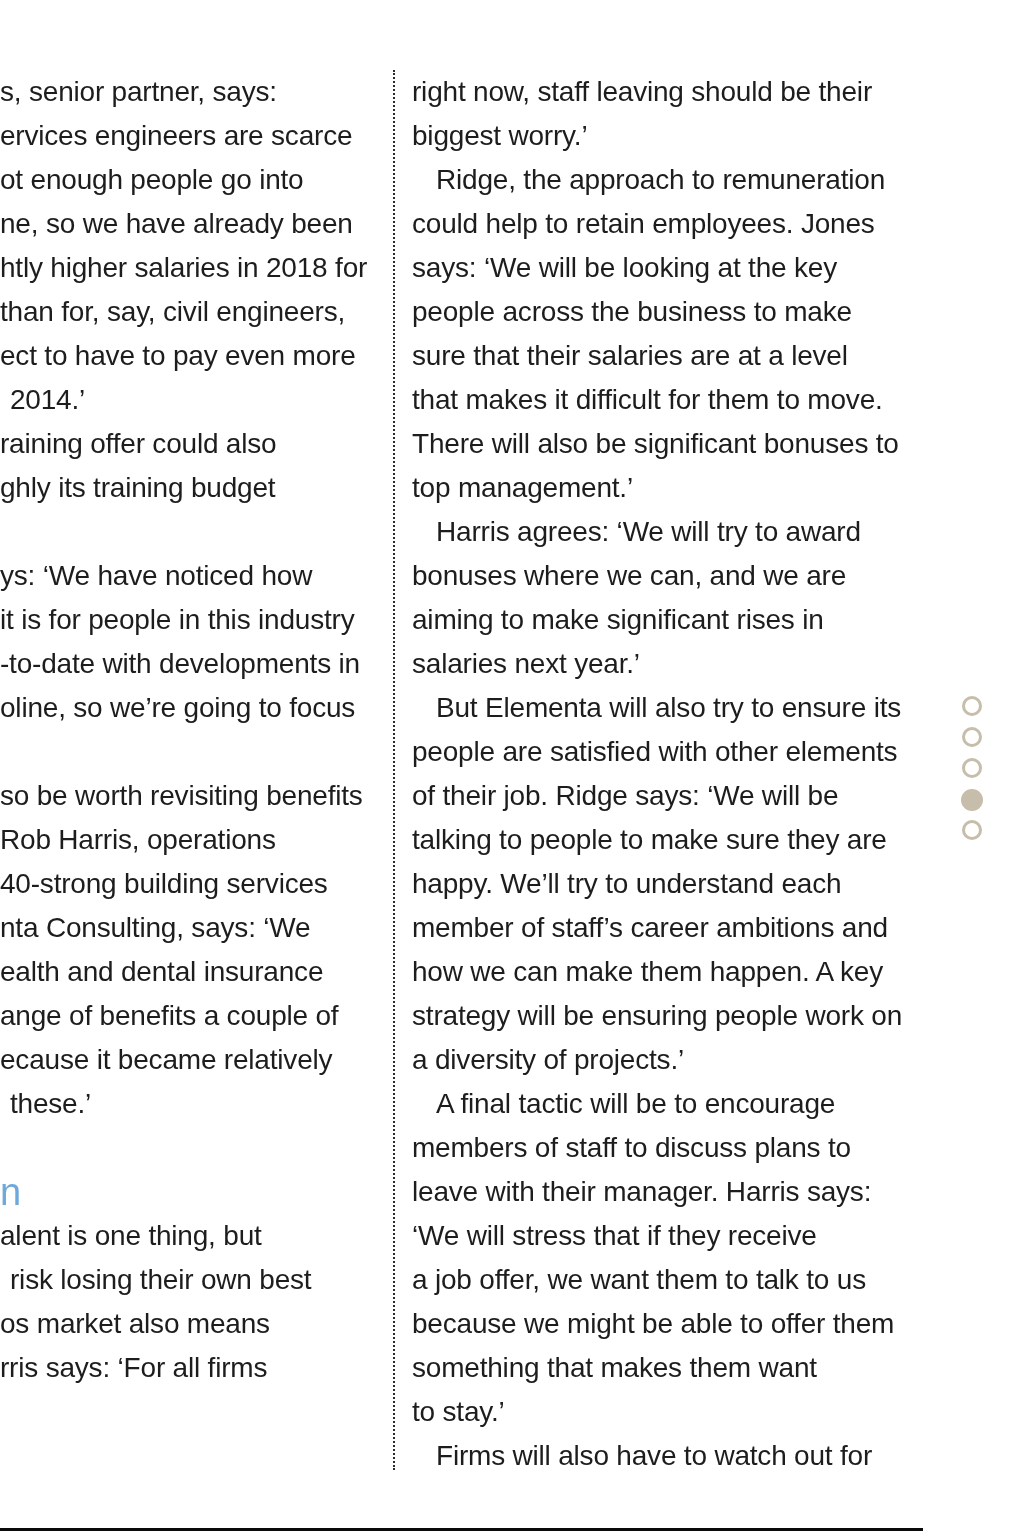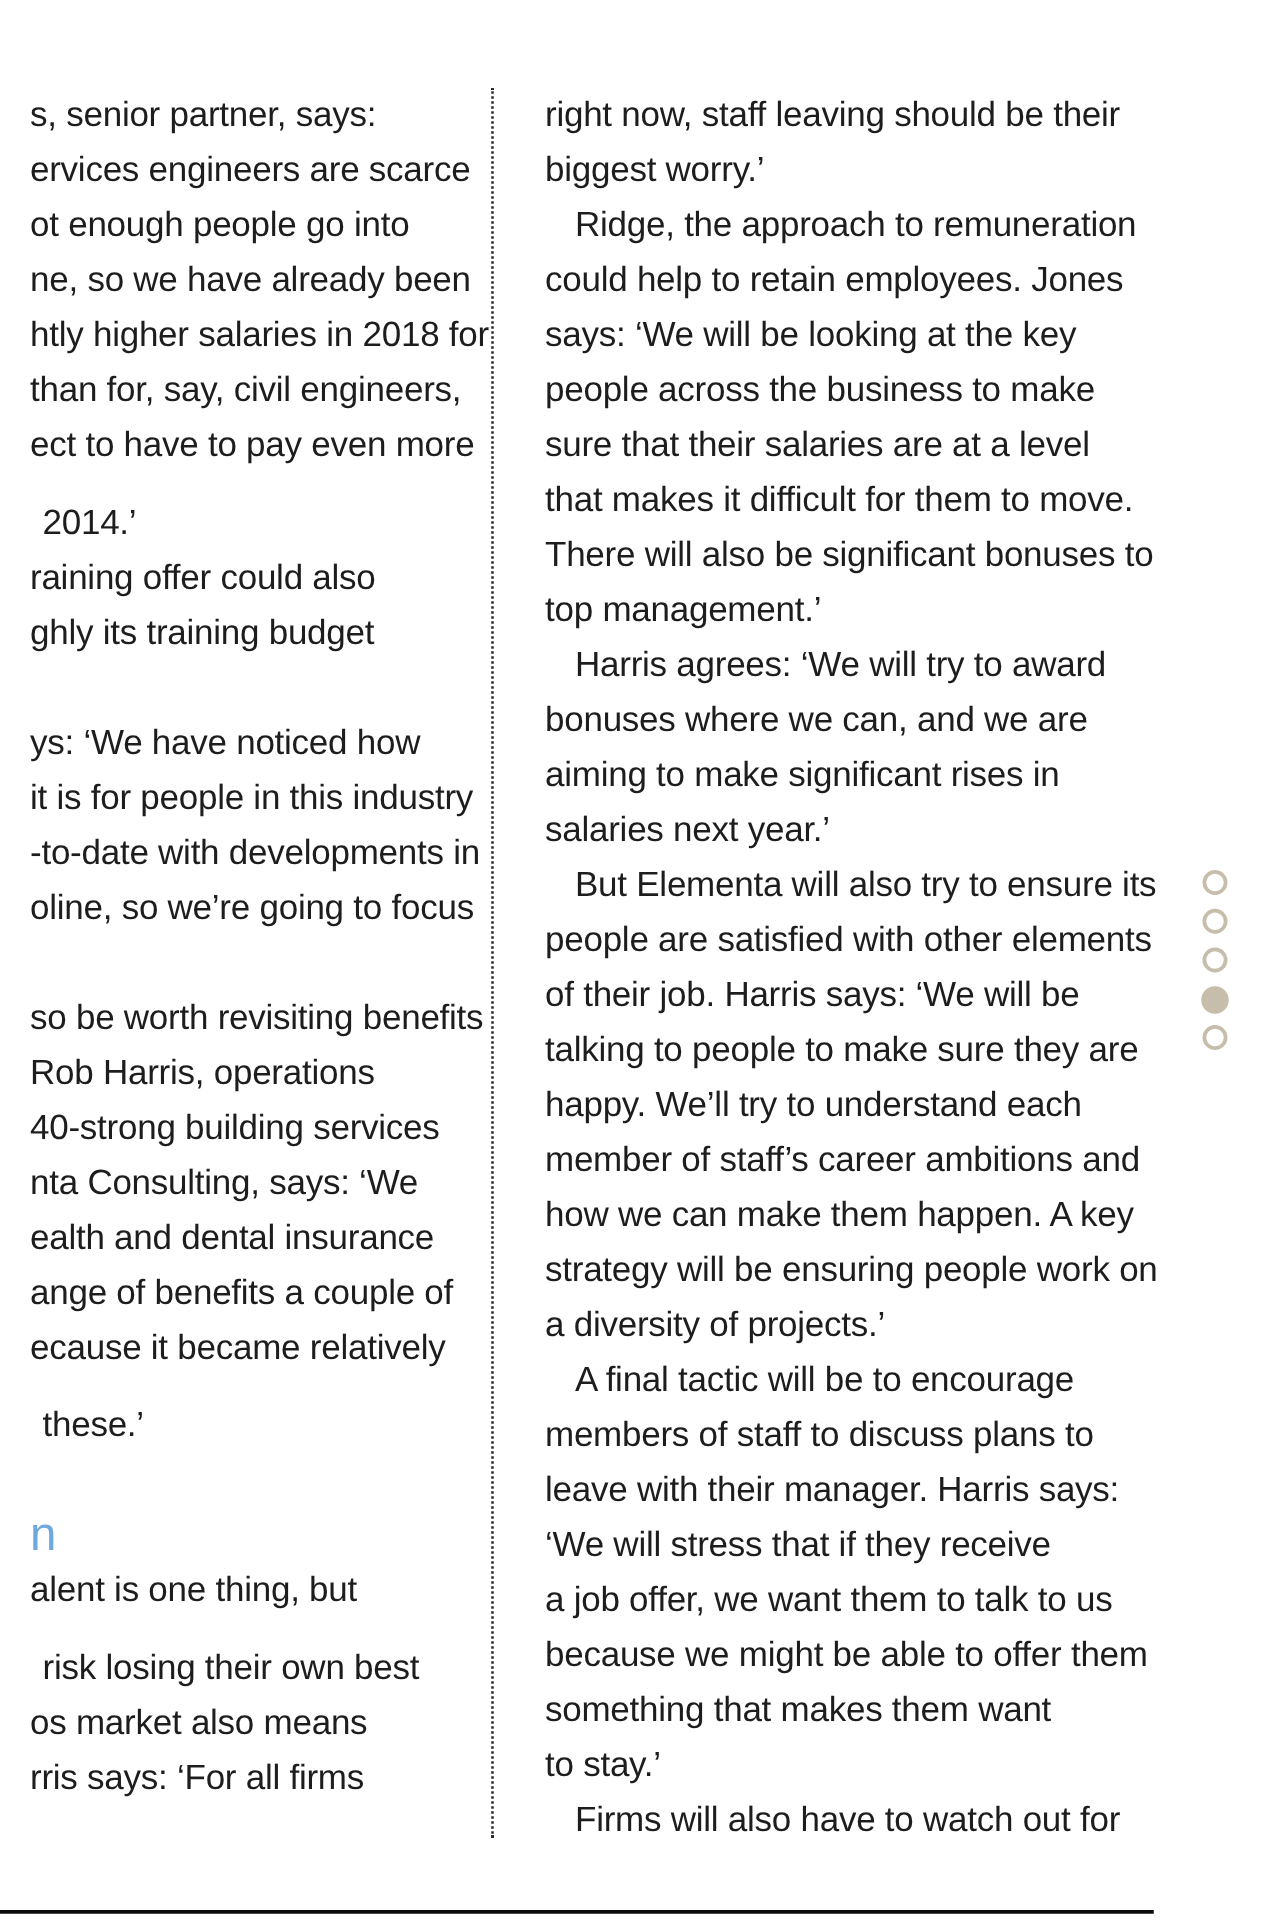--- a/index.html
+++ b/index.html
@@ -16,28 +16,27 @@
     font-family: "Liberation Sans", "DejaVu Sans", sans-serif;
     color: var(--text-color, #1d1d1d);
   }
   .col {
     position: absolute;
     top: 70px;
     font-size: 28px;
     line-height: 44px;
     letter-spacing: -0.2px;
     white-space: nowrap;
-    padding-left: 24px;
   }
   .col.left  { left: 0px;   width: 392px; }
   .col.right { left: 412px; width: 520px; }
   .line { height: 44px; }
   .line.blank { height: 44px; }
   .line.ind { padding-left: 24px; }
-  .line.pad { padding-left: 10px; margin-top: 18px; }
+  .line.pad { padding-left: 10px; }
   .line.heading {
     color: var(--accent-blue, #6fa9dc);
     font-size: 38px;
     line-height: 44px;
   }
   .divider {
     position: absolute;
     left: 393px;
     top: 70px;
     height: 1400px;
@@ -125,21 +124,21 @@
       <div class="line">sure that their salaries are at a level</div>
       <div class="line">that makes it difficult for them to move.</div>
       <div class="line">There will also be significant bonuses to</div>
       <div class="line">top management.’</div>
       <div class="line ind">Harris agrees: ‘We will try to award</div>
       <div class="line">bonuses where we can, and we are</div>
       <div class="line">aiming to make significant rises in</div>
       <div class="line">salaries next year.’</div>
       <div class="line ind">But Elementa will also try to ensure its</div>
       <div class="line">people are satisfied with other elements</div>
-      <div class="line">of their job. Harris says: ‘We will be</div>
+      <div class="line">of their job. Ridge says: ‘We will be</div>
       <div class="line">talking to people to make sure they are</div>
       <div class="line">happy. We’ll try to understand each</div>
       <div class="line">member of staff’s career ambitions and</div>
       <div class="line">how we can make them happen. A key</div>
       <div class="line">strategy will be ensuring people work on</div>
       <div class="line">a diversity of projects.’</div>
       <div class="line ind">A final tactic will be to encourage</div>
       <div class="line">members of staff to discuss plans to</div>
       <div class="line">leave with their manager. Harris says:</div>
       <div class="line">‘We will stress that if they receive</div>

